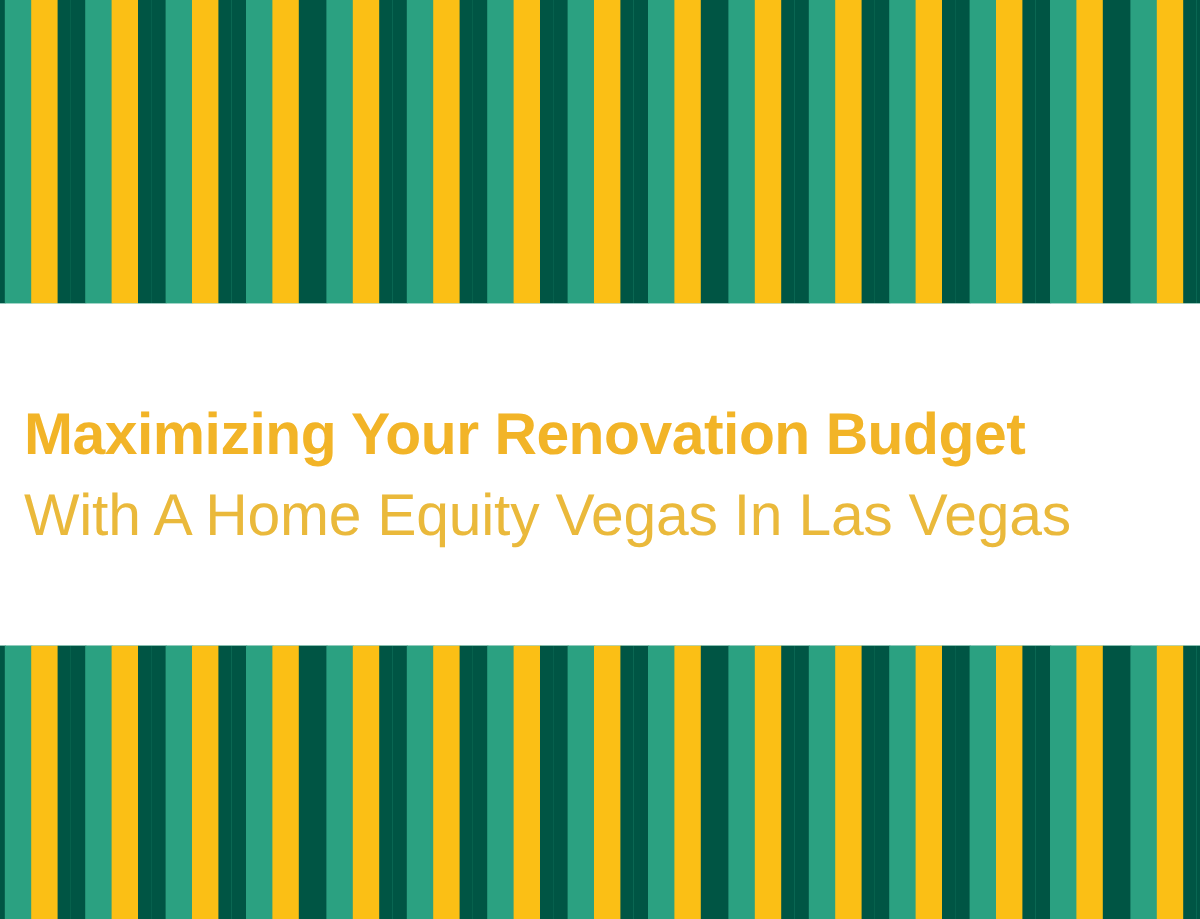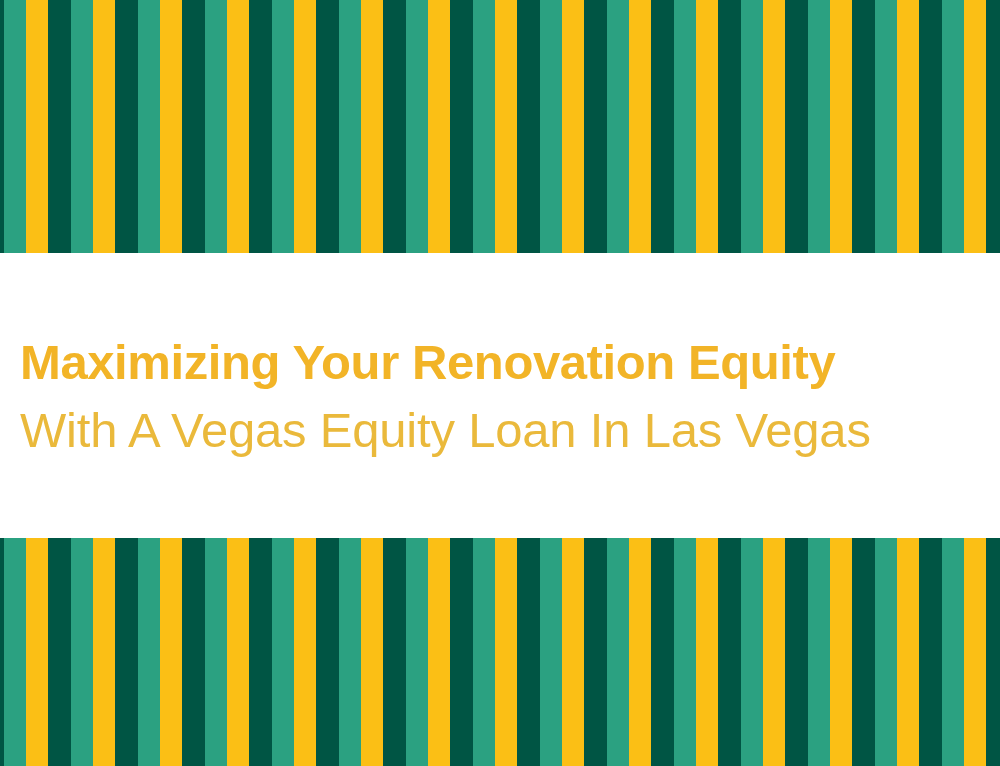--- a/index.html
+++ b/index.html
@@ -143,22 +143,22 @@
       <div class="stripe" style="left: 897.17px; width: 22.61px; background: rgb(251, 191, 21);"></div>
       <div class="stripe" style="left: 919.28px; width: 11.22px; background: rgb(0, 85, 68);"></div>
       <div class="stripe" style="left: 930px; width: 12.895px; background: rgb(0, 85, 68);"></div>
       <div class="stripe" style="left: 942.395px; width: 22.275px; background: rgb(43, 161, 129);"></div>
       <div class="stripe" style="left: 964.17px; width: 22.61px; background: rgb(251, 191, 21);"></div>
       <div class="stripe" style="left: 986.28px; width: 11.22px; background: rgb(0, 85, 68);"></div>
       <div class="stripe" style="left: 997px; width: 12.895px; background: rgb(0, 85, 68);"></div>
     </div>
 
   <div id="title-panel">
-    <div id="poster-title">Maximizing Your Renovation Equity</div>
-    <div id="poster-subtitle">With A Vegas Equity Loan In Las Vegas</div>
+    <div id="poster-title">Maximizing Your Renovation Budget</div>
+    <div id="poster-subtitle">With A Home Equity Vegas In Las Vegas</div>
   </div>
 
   <div class="stripe-band" id="stripe-band-bottom" style="background: rgb(43, 161, 129);">
       <div class="stripe" style="left: -8px; width: 12.895px; background: rgb(0, 85, 68);"></div>
       <div class="stripe" style="left: 4.395px; width: 22.275px; background: rgb(43, 161, 129);"></div>
       <div class="stripe" style="left: 26.17px; width: 22.61px; background: rgb(251, 191, 21);"></div>
       <div class="stripe" style="left: 48.28px; width: 11.22px; background: rgb(0, 85, 68);"></div>
       <div class="stripe" style="left: 59px; width: 12.895px; background: rgb(0, 85, 68);"></div>
       <div class="stripe" style="left: 71.395px; width: 22.275px; background: rgb(43, 161, 129);"></div>
       <div class="stripe" style="left: 93.17px; width: 22.61px; background: rgb(251, 191, 21);"></div>

